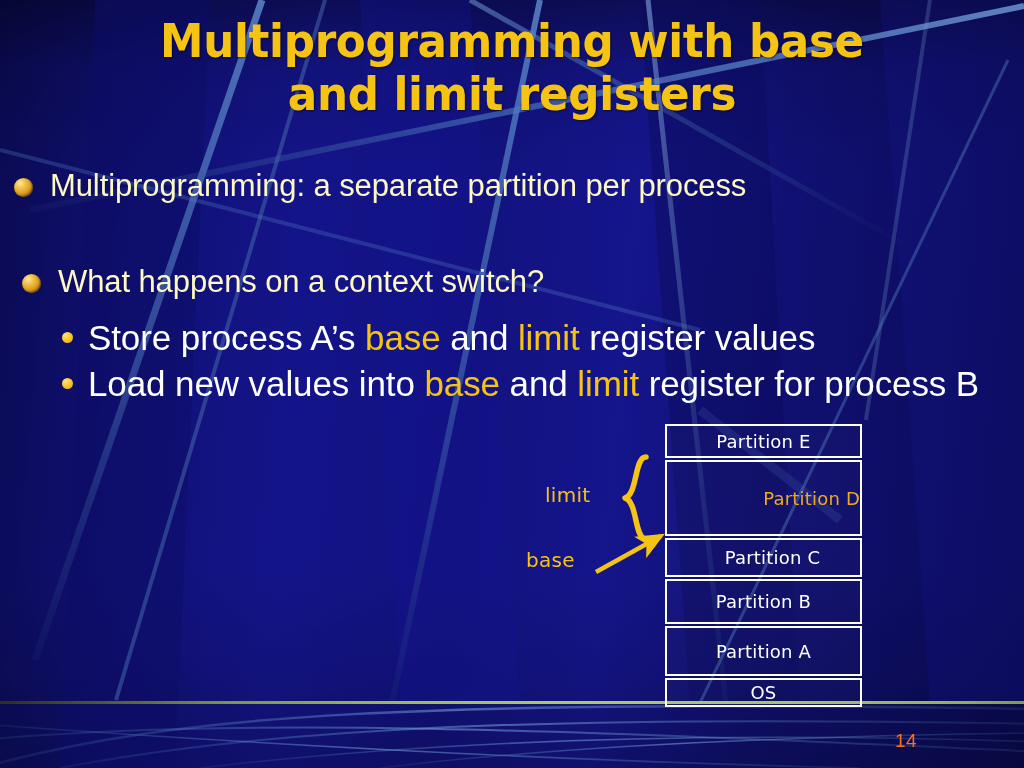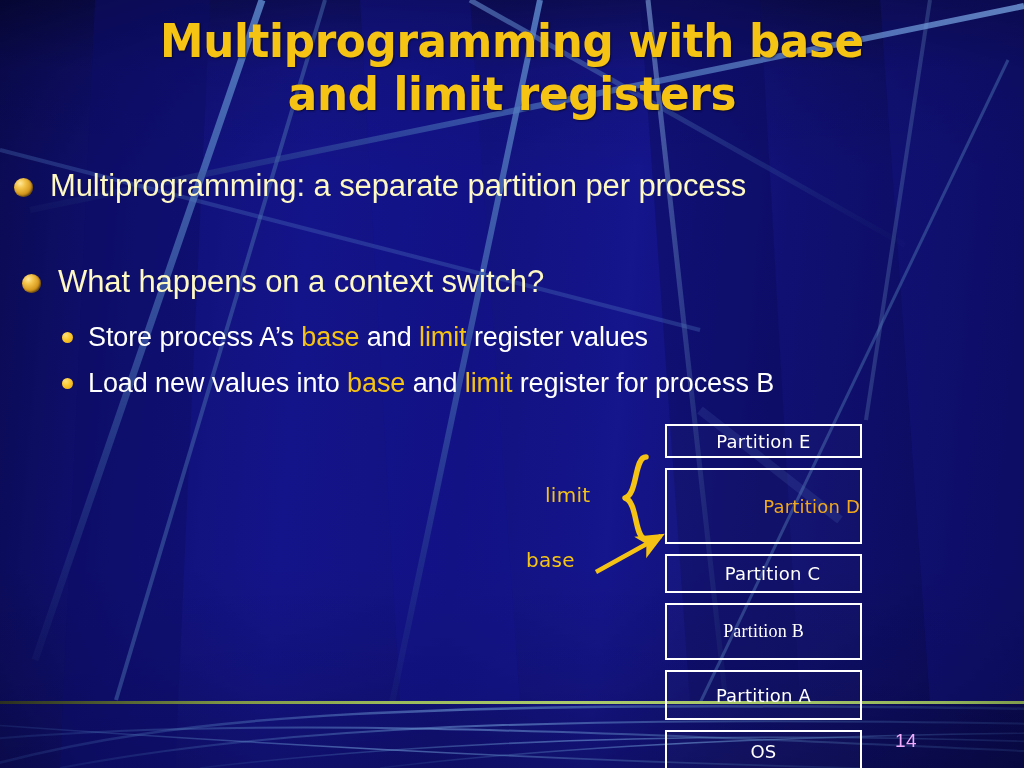--- a/index.html
+++ b/index.html
@@ -103,21 +103,21 @@
     box-shadow: inset -1px -1px 2px rgba(0,0,0,0.45);
   }
   #b1 { left: 14px; top: 168px; }
   #b2 { left: 22px; top: 264px; }
 
   .bullet-l2 {
     position: absolute;
     display: flex;
     align-items: flex-start;
     color: #ffffff;
-    font-size: 27px;
+    font-size: 35px;
     line-height: 31px;
     letter-spacing: -0.1px;
   }
   .dot {
     flex: 0 0 auto;
     width: 11px;
     height: 11px;
     margin-top: 10px;
     margin-right: 15px;
     border-radius: 50%;
@@ -132,21 +132,21 @@
   .memmap {
     position: absolute;
     left: 665px;
     top: 424px;
     width: 197px;
   }
   .part {
     position: relative;
     box-sizing: border-box;
     border: 2px solid #ffffff;
-    margin-bottom: 10px;
+    margin-bottom: 2px;
     background: rgba(255,255,255,0.02);
     color: #ffffff;
     font-family: "DejaVu Sans", sans-serif;
     font-size: 18px;
     text-align: center;
     display: flex;
     align-items: center;
     justify-content: center;
     letter-spacing: 0.2px;
   }
@@ -168,21 +168,21 @@
   }
   #lbl-limit { left: 545px; top: 483px; }
   #lbl-base  { left: 526px; top: 548px; }
   .arrow { position: absolute; left: 592px; top: 528px; width: 80px; height: 50px; }
 
   
   .pageno {
     position: absolute;
     left: 895px;
     top: 730px;
-    color: #f0abfc;
+    color: #f97316;
     font-size: 19px;
     letter-spacing: 0.5px;
   }
 </style>
 </head>
 <body>
 
 <div class="slide">
 
   <div class="bg-base"></div>
@@ -272,27 +272,27 @@
   <div class="memmap">
       <div class="part" style="height: 34px;">
         <span>Partition E</span>
       </div>
       <div class="part gold" style="height: 76px; justify-content: flex-end;">
         <span>Partition D</span>
       </div>
       <div class="part" style="height: 39px; padding-left: 18px;">
         <span>Partition C</span>
       </div>
-      <div class="part" style="height: 57px; font-family: Liberation Serif, serif;">
+      <div class="part" style="height: 45px;">
         <span>Partition B</span>
       </div>
       <div class="part" style="height: 50px;">
         <span>Partition A</span>
       </div>
-      <div class="part" style="height: 42px;">
+      <div class="part" style="height: 29px;">
         <span>OS</span>
       </div>
     </div>
 
   <svg class="brace" viewBox="0 0 30 88">
     <path d="M 26,3 C 14,3 18,40 5,44 C 18,48 14,85 26,85" fill="none" stroke="#f5c313" stroke-width="5.5" stroke-linecap="round" stroke-linejoin="round"></path>
   </svg>
 
   <div class="lbl" id="lbl-limit">limit</div>
   <div class="lbl" id="lbl-base">base</div>

